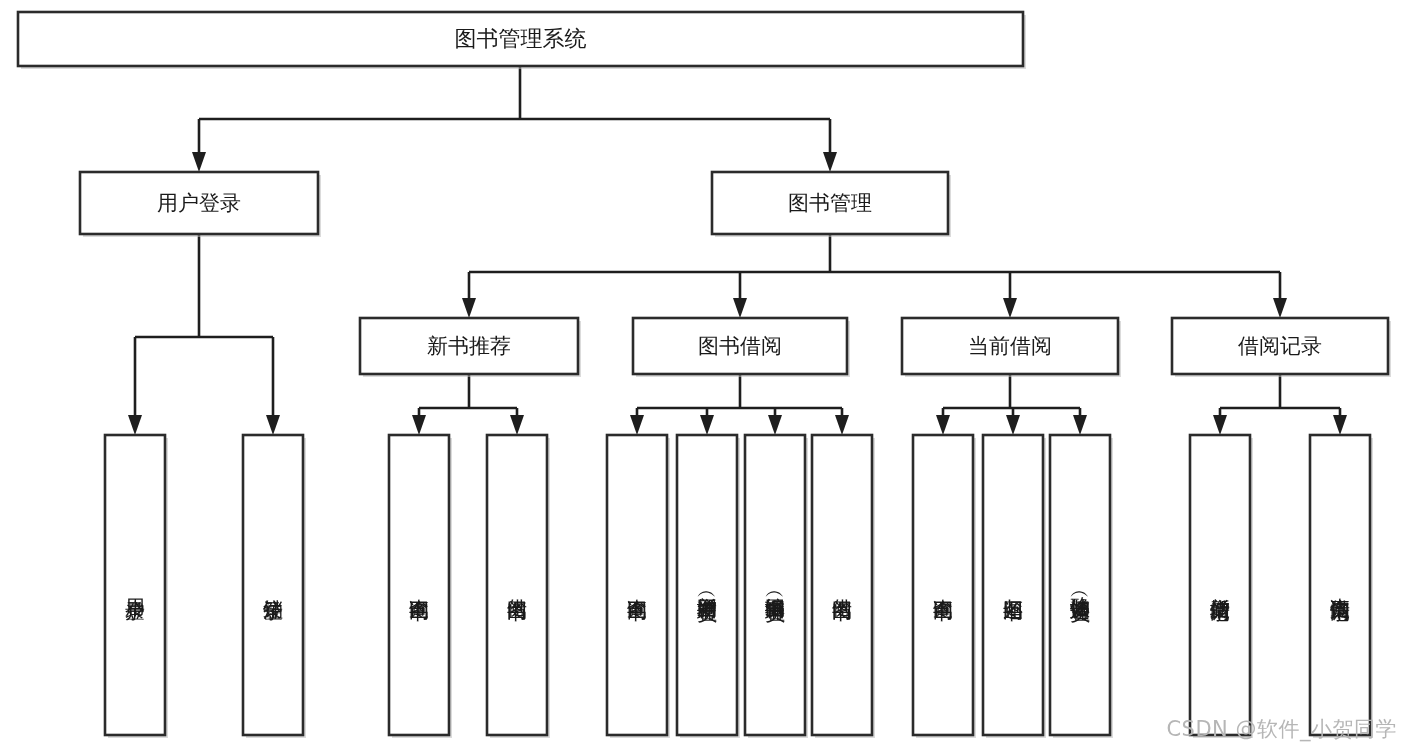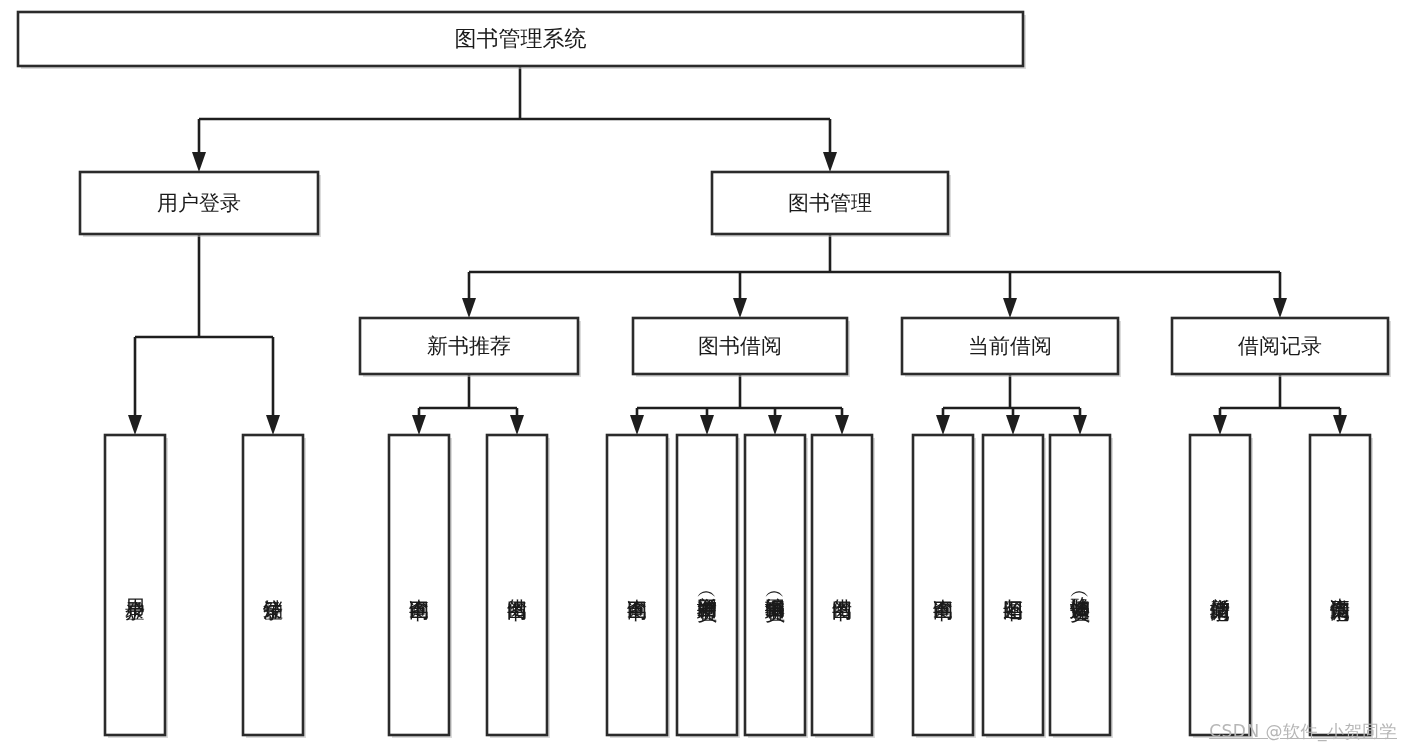--- a/index.html
+++ b/index.html
@@ -72,25 +72,24 @@
     letter-spacing: 1px;
     white-space: nowrap;
     pointer-events: none;
     text-align: center;
   }
   .watermark {
     position: absolute;
     right: 8px;
     bottom: 4px;
     font-family: "DejaVu Sans", "Liberation Sans", sans-serif;
-    font-size: 17px;
+    font-size: 21px;
     color: #b6b6b6;
     letter-spacing: 0.5px;
     white-space: nowrap;
-    text-decoration: underline;
   }
 </style>
 </head>
 <body>
 
 <div id="diagram-root">
 
   <svg class="diagram-canvas" viewBox="0 0 1405 747">
     <g id="connectors-layer">
         <line x1="520" y1="66" x2="520" y2="119" class="connector"></line>

